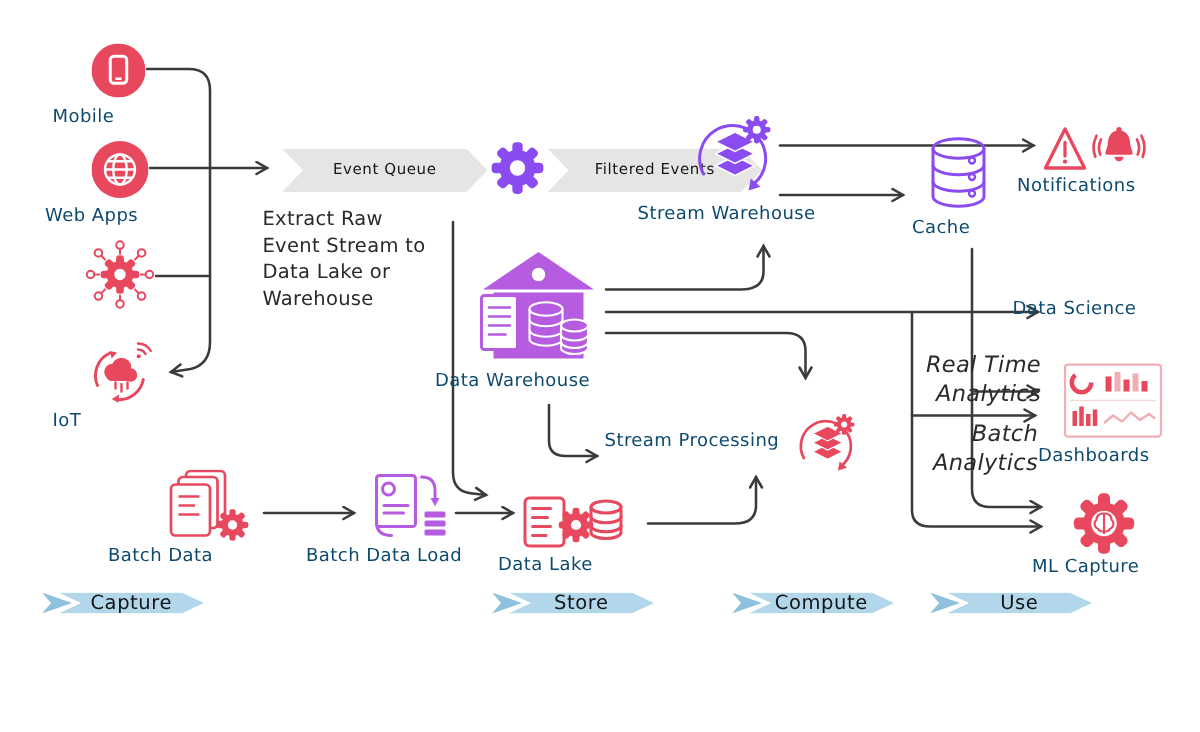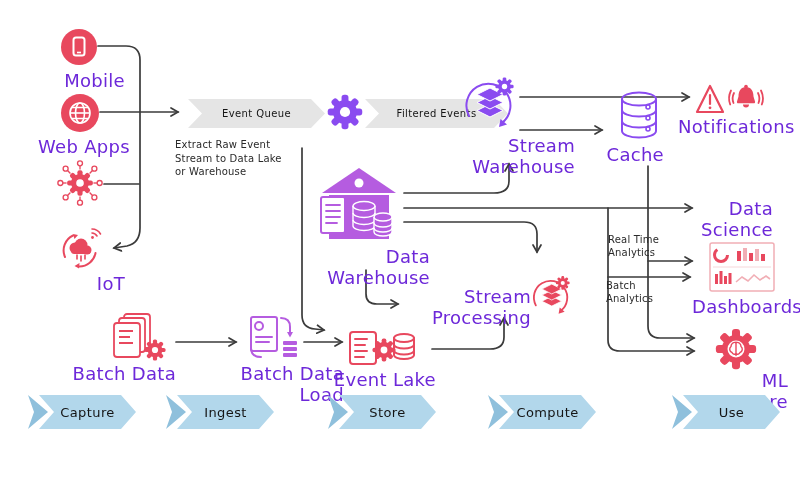--- a/index.html
+++ b/index.html
@@ -1,25 +1,25 @@
 <!DOCTYPE html>
 <html><head>
 <meta charset="utf-8">
 <style>
   html,body{margin:0;padding:0;background:#fff;}
   #canvas{position:relative;width:800px;height:488px;background:#ffffff;overflow:hidden;
           font-family:"DejaVu Sans","Liberation Sans",sans-serif;color:#1d1d1d;}
   .abs{position:absolute;}
-  .lbl{position:absolute;font-size:18px;letter-spacing:.3px;text-align:right;color:#6d28d9;line-height:1.15;}
-  .lbl-sm{position:absolute;font-size:10px;letter-spacing:.2px;text-align:left;color:#2a2a2a;line-height:1.28;}
-  .note{position:absolute;font-size:10px;letter-spacing:.2px;color:#2a2a2a;line-height:1.35;text-align:left;}
+  .lbl{position:absolute;font-size:12px;letter-spacing:.3px;text-align:left;color:#0c4a6e;line-height:1.15;}
+  .lbl-sm{position:absolute;font-size:15px;letter-spacing:.2px;text-align:right;color:#2a2a2a;line-height:1.28;font-style:italic;}
+  .note{position:absolute;font-size:13px;letter-spacing:.2px;color:#2a2a2a;line-height:1.35;text-align:left;}
   .ribbon{position:absolute;height:29px;background:#e5e5e5;display:flex;align-items:center;justify-content:center;
           font-size:10px;letter-spacing:.4px;color:#151515;
           clip-path:polygon(0 0,calc(100% - 14px) 0,100% 50%,calc(100% - 14px) 100%,0 100%,14px 50%);}
-  .stage{position:absolute;top:395px;width:108px;height:34px;}
+  .stage{position:absolute;top:395px;width:108px;height:14px;}
   .stage .chev{position:absolute;left:0;top:0;width:20px;height:100%;background:#8fc0dc;
           clip-path:polygon(0 0,100% 50%,0 100%,30% 50%);}
   .stage .sbody{position:absolute;left:11px;top:0;right:0;bottom:0;background:#b2d7eb;display:flex;align-items:center;justify-content:center;
           font-size:13px;letter-spacing:.4px;color:#151515;
           clip-path:polygon(0 0,calc(100% - 15px) 0,100% 50%,calc(100% - 15px) 100%,0 100%,15px 50%);}
   svg{display:block;}
   #lines{position:absolute;left:0;top:0;pointer-events:none;}
 </style>
 </head>
 <body>
@@ -164,21 +164,21 @@
       <path d="M7,9 V41 a17,6.5 0 0 0 34,0 V9"></path>
       <path d="M7,20 a17,6.5 0 0 0 34,0"></path>
       <path d="M7,31 a17,6.5 0 0 0 34,0"></path>
     </g>
     <g fill="none" stroke="#8a4bf0" stroke-width="1.6">
       <circle cx="33" cy="17" r="2"></circle>
         <circle cx="33" cy="28" r="2"></circle>
         <circle cx="33" cy="39" r="2"></circle>
     </g>
   </svg>
-  <div class="lbl" style="left:584px;top:145px;width:80px">Cache</div>
+  <div class="lbl" style="left:608px;top:145px;width:80px">Cache</div>
 
   <svg class="abs" style="left:694px;top:82px" width="72" height="36" viewBox="0 0 72 36">
     <g stroke="#e8485e" stroke-width="2.2" fill="none" stroke-linejoin="round" stroke-linecap="round">
       <path d="M16,4 L29,30 H3 Z"></path>
       <line x1="16" y1="13" x2="16" y2="22"></line>
     </g>
     <circle cx="16" cy="25.8" r="1.4" fill="#e8485e"></circle>
     <g transform="translate(52,17)">
       <path d="M0,-12 C5,-12 7.5,-8 7.5,-2.5 L9,2.5 A1.2,1.2 0 0 1 7.8,4.2 H-7.8 A1.2,1.2 0 0 1 -9,2.5 L-7.5,-2.5 C-7.5,-8 -5,-12 0,-12 Z" fill="#e8485e"></path>
       <circle cx="0" cy="-12.5" r="1.8" fill="#e8485e"></circle>
@@ -305,46 +305,40 @@
   <svg class="abs" style="left:348px;top:324px" width="72" height="46" viewBox="0 0 72 46">
     <g stroke="#e8485e" stroke-width="2" fill="none" stroke-linejoin="round" stroke-linecap="round">
       <rect x="2" y="8" width="26" height="32" rx="3"></rect>
       <path d="M7,15 h12 M7,21 h10 M7,27 h12 M7,33 h9"></path>
       <ellipse cx="56" cy="14" rx="10" ry="4"></ellipse>
       <path d="M46,14 V31 a10,4 0 0 0 20,0 V14"></path>
       <path d="M46,20.5 a10,4 0 0 0 20,0 M46,26.5 a10,4 0 0 0 20,0"></path>
     </g>
     <use href="#gear" x="24" y="14" width="24" height="24" fill="#e8485e"></use>
   </svg>
-  <div class="lbl" style="left:332px;top:370px;width:104px">Event Lake</div>
+  <div class="lbl" style="left:332px;top:370px;width:104px">Data Lake</div>
 
   <div class="stage" style="left:28px">
     <div class="chev"></div>
     <div class="sbody">
         <span>Capture</span>
       </div>
   </div>
-  <div class="stage" style="left:166px">
-    <div class="chev"></div>
-    <div class="sbody">
-        <span>Ingest</span>
-      </div>
-  </div>
   <div class="stage" style="left:328px">
     <div class="chev"></div>
     <div class="sbody">
         <span>Store</span>
       </div>
   </div>
   <div class="stage" style="left:488px">
     <div class="chev"></div>
     <div class="sbody">
         <span>Compute</span>
       </div>
   </div>
-  <div class="stage" style="left:672px">
+  <div class="stage" style="left:620px">
     <div class="chev"></div>
     <div class="sbody">
         <span>Use</span>
       </div>
   </div>
 
 </div>
 
 </body></html>

